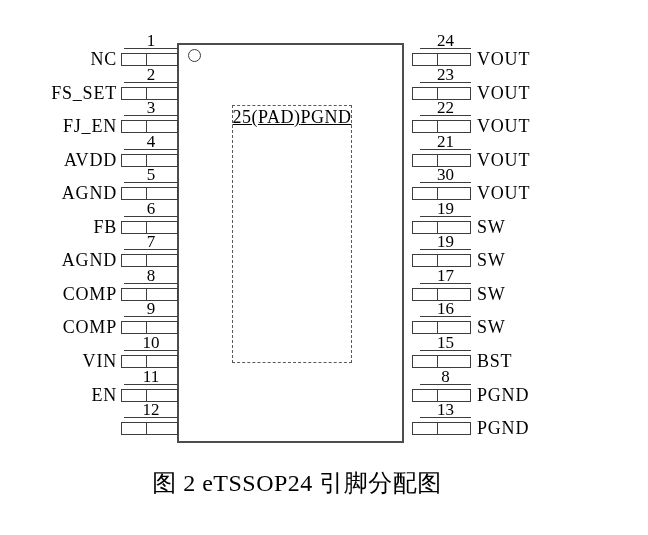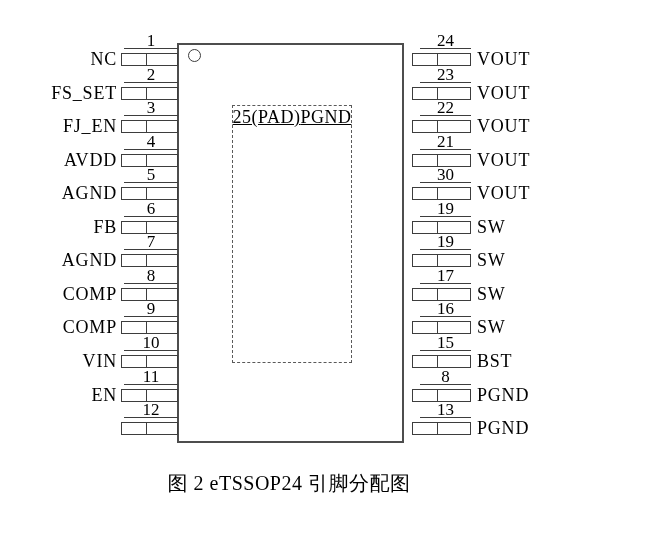--- a/index.html
+++ b/index.html
@@ -53,22 +53,22 @@
   .pin.left  .pin-tick{left:43%;}
   .pin.right .pin-tick{left:42%;}
   .pin-label{
     position:absolute;top:18px;line-height:20px;font-size:18px;letter-spacing:0.8px;
     white-space:nowrap;
   }
   .pin.left  .pin-label{right:calc(100% + 4px);text-align:right;}
   .pin.right .pin-label{left:calc(100% + 6px);text-align:center;}
   
   .caption{
-    position:absolute;left:8px;top:470px;width:562px;
-    text-align:center;font-size:20px;line-height:27px;letter-spacing:0.5px;
+    position:absolute;left:16px;top:470px;width:562px;
+    text-align:center;font-size:24px;line-height:27px;letter-spacing:0.5px;
   }
 </style>
 </head>
 <body>
 
 <div class="stage">
 
   <div class="pkg-body">
     <div class="pin1-circle"></div>
     <div class="pad">

